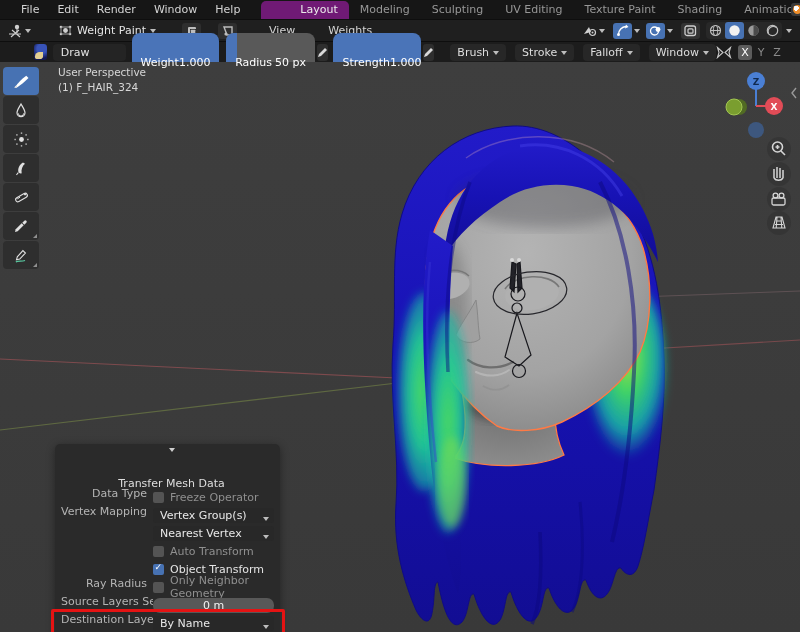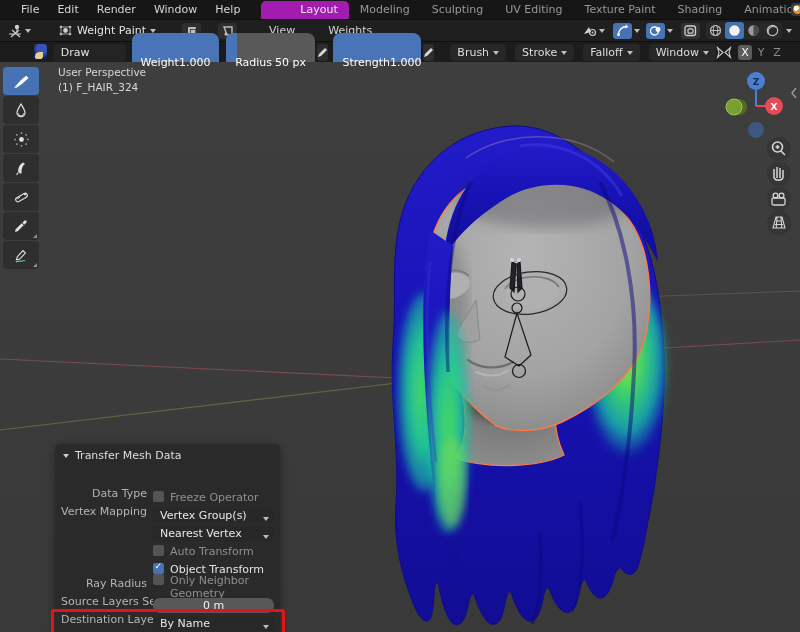--- a/index.html
+++ b/index.html
@@ -6,21 +6,21 @@
   #app{position:relative;width:800px;height:632px;overflow:hidden;
        font-family:"DejaVu Sans","Liberation Sans",sans-serif;font-size:11px;
        color:#d8d8d8;background:#3c3c3c;user-select:none;text-decoration:underline;}
 
   
   #topbar{position:absolute;left:0;top:0;width:800px;height:19px;background:#161616;
           display:flex;align-items:center;border-bottom:1px solid #0e0e0e;white-space:nowrap;overflow:hidden;}
   .menu-item{padding:0 9px;color:#d4d4d4;line-height:18px;}
   .tabs{display:flex;margin-left:12px;height:19px;align-items:flex-end;}
   .tab{padding:2px 11px 3px 11px;color:#979797;border-radius:5px 5px 0 0;line-height:13px;}
-  .tab.active{background:#a21caf;color:#eaeaea;padding-left:39px;}
+  .tab.active{background:#701a75;color:#eaeaea;padding-left:39px;}
   #scene-cut-icon{position:absolute;right:-5px;top:3px;width:14px;height:13px;border-radius:3px;
                   background:#3a3a3a;overflow:hidden;}
   #scene-cut-icon:before{content:"";position:absolute;left:2px;top:2px;width:9px;height:9px;border-radius:50%;
                   background:radial-gradient(circle at 35% 35%,#fff 0 30%,#ef8f2c 31% 100%);}
 
   #header2{position:absolute;left:0;top:20px;width:800px;height:21px;background:#1f1f1f;
            display:flex;align-items:center;border-bottom:1px solid #0e0e0e;gap:15px;}
   #toolrow{position:absolute;left:0;top:42px;width:800px;height:20px;background:#1c1c1c;
            display:flex;align-items:center;}
   .hbtn{display:flex;align-items:center;gap:2px;padding:0 3px;height:17px;border-radius:3px;}
@@ -62,25 +62,25 @@
   #toolbar{position:absolute;left:3px;top:5px;width:38px;}
   .tool-btn{width:36px;height:28px;border-radius:4px;background:#2c2c2cdd;margin-bottom:1px;
             display:flex;align-items:center;justify-content:center;position:relative;}
   .tool-btn.active{background:#4772b3;}
   .tool-btn.has-sub:after{content:"";position:absolute;right:2px;bottom:2px;width:0;height:0;
             border-left:4px solid transparent;border-bottom:4px solid #8f8f8f;}
 
   
   #op-panel{position:absolute;left:55px;top:382px;width:225px;height:246px;background:#2bT;
             background:rgba(41,41,41,.97);border-radius:5px;box-shadow:0 2px 8px rgba(0,0,0,.4);}
-  .ptitle{display:flex;align-items:center;gap:6px;height:22px;padding-left:8px;color:#dedede;}
+  .ptitle{display:flex;align-items:center;gap:22px;height:22px;padding-left:8px;color:#dedede;flex-direction:column;}
   .ptitle .chev{border-top-color:#cfcfcf;}
   .prow{display:flex;align-items:center;height:18px;padding:0 6px;}
   .plabel{width:86px;text-align:right;padding-right:6px;color:#b4b4b4;white-space:nowrap;overflow:hidden;}
-  .pfield{flex:1;display:flex;position:relative;margin-top:44px;}
+  .pfield{flex:1;display:flex;align-items:center;position:relative;margin-top:44px;}
   .dropdown{flex:1;height:15px;background:#282828;border-radius:3px;color:#e8e8e8;
             display:flex;align-items:center;padding-left:7px;position:relative;}
   .dropdown .chev{position:absolute;right:5px;top:5px;}
   .valuefield{flex:1;height:15px;background:#585858;border-radius:7px;color:#f2f2f2;
             display:flex;align-items:center;justify-content:center;}
   .cb{width:11px;height:11px;border-radius:2px;background:#545454;margin-right:6px;flex:none;}
   .cb.checked{background:#4772b3;position:relative;}
   .cb.checked:after{content:"✓";position:absolute;left:1.5px;top:-1.5px;color:#fff;font-size:9px;}
   .cblabel{color:#8f8f8f;}
   .cblabel.lit{color:#e4e4e4;}

